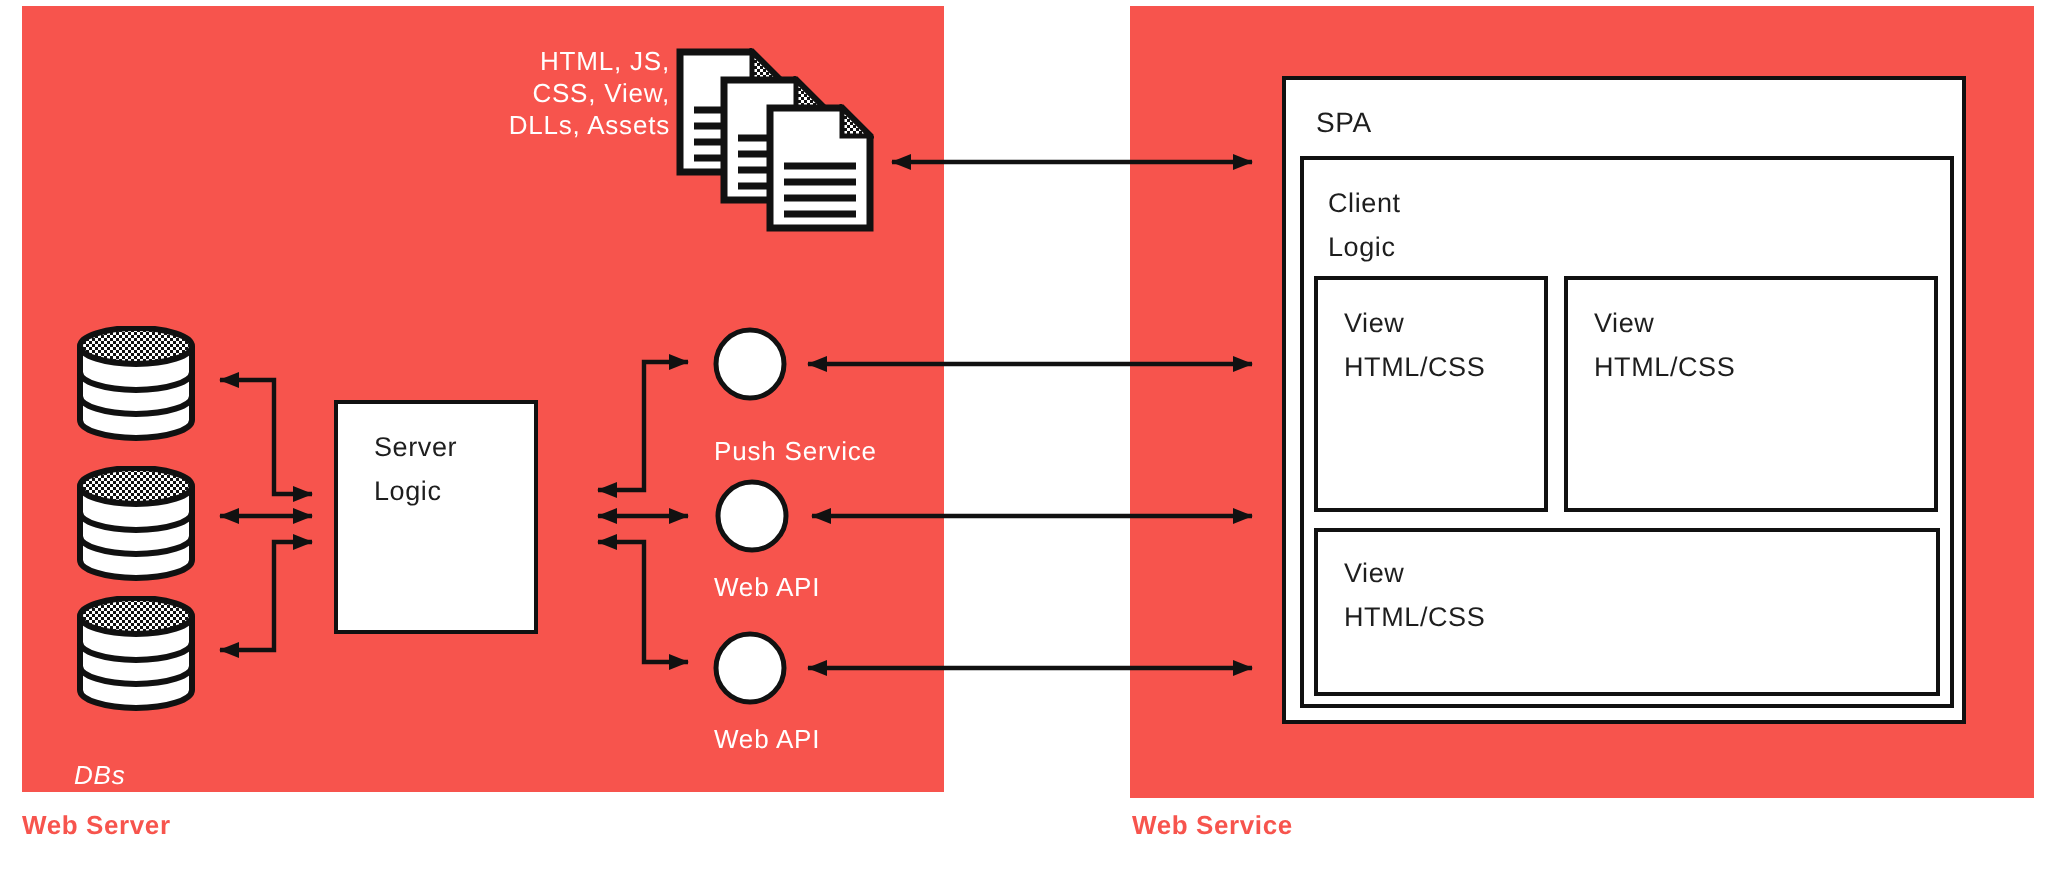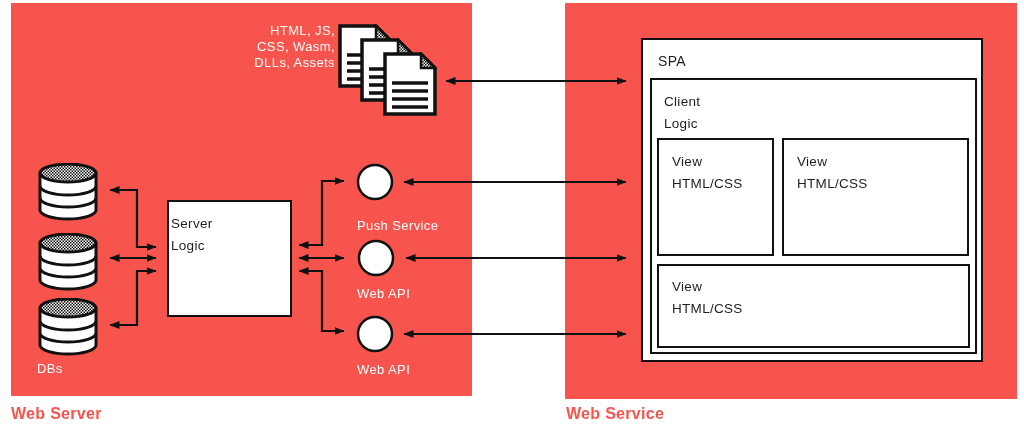--- a/index.html
+++ b/index.html
@@ -4,41 +4,41 @@
 <style>
   html,body{margin:0;padding:0;background:#ffffff;}
   .canvas{
     position:relative;width:1024px;height:437px;background:#ffffff;overflow:hidden;
     font-family:"Liberation Sans", sans-serif;
   }
   .panel{position:absolute;background:#f7544d;box-sizing:border-box;}
   #left-panel{left:11px;top:3px;width:461px;height:393px;}
   #right-panel{left:565px;top:3px;width:452px;height:396px;}
   .caption{
-    position:absolute;color:#f7544d;font-weight:700;font-size:16px;letter-spacing:.3px;
+    position:absolute;color:#f7544d;font-weight:700;font-size:13px;letter-spacing:.3px;
   }
   #ws-caption{left:11px;top:405px;}
   #wb-caption{left:566px;top:405px;}
   .white-label{
     position:absolute;color:#ffffff;font-size:13px;letter-spacing:.4px;line-height:16px;
   }
   .ml{white-space:pre-line;}
   svg.overlay{position:absolute;left:0;top:0;width:1024px;height:437px;pointer-events:none;}
   .wbox{
     position:absolute;background:#ffffff;border:2px solid #111111;box-sizing:border-box;
     color:#1e1e1e;font-size:13.5px;letter-spacing:.3px;line-height:1.6;
   }
-  #server-logic-box{left:167px;top:200px;width:125px;height:117px;padding:11px 6px 0 2px;}
+  #server-logic-box{left:167px;top:200px;width:102px;height:117px;padding:11px 6px 0 18px;}
   #spa-box{left:641px;top:38px;width:342px;height:324px;padding:10px 0 0 15px;font-size:14px;}
   #client-logic-box{left:650px;top:78px;width:327px;height:276px;padding:11px 0 0 12px;}
   #view-left-box{left:657px;top:138px;width:117px;height:118px;padding:11px 0 0 13px;}
   #view-right-box{left:782px;top:138px;width:187px;height:118px;padding:11px 0 0 13px;}
   #view-bottom-box{left:657px;top:264px;width:313px;height:84px;padding:10px 0 0 13px;}
   #docs-label{left:200px;top:23px;width:135px;text-align:right;font-size:13px;}
-  #dbs-label{left:37px;top:361px;}
+  #dbs-label{left:37px;top:380px;font-style:italic;}
   #push-service-label{left:357px;top:218px;}
   #web-api-top-label{left:357px;top:286px;}
   #web-api-bottom-label{left:357px;top:362px;}
 </style>
 </head>
 <body>
 
 <div class="canvas">
 
   <div class="panel" id="left-panel"></div>
@@ -122,21 +122,21 @@
   <div class="wbox" id="view-right-box">
     <span class="ml">View
 HTML/CSS</span>
   </div>
   <div class="wbox" id="view-bottom-box">
     <span class="ml">View
 HTML/CSS</span>
   </div>
 
   <div class="white-label ml" id="docs-label">HTML, JS,
-CSS, Wasm,
+CSS, View,
 DLLs, Assets</div>
   <div class="white-label" id="dbs-label">DBs</div>
   <div class="white-label" id="push-service-label">Push Service</div>
   <div class="white-label" id="web-api-top-label">Web API</div>
   <div class="white-label" id="web-api-bottom-label">Web API</div>
 
   <div class="caption" id="ws-caption">Web Server</div>
   <div class="caption" id="wb-caption">Web Service</div>
 
 </div>

